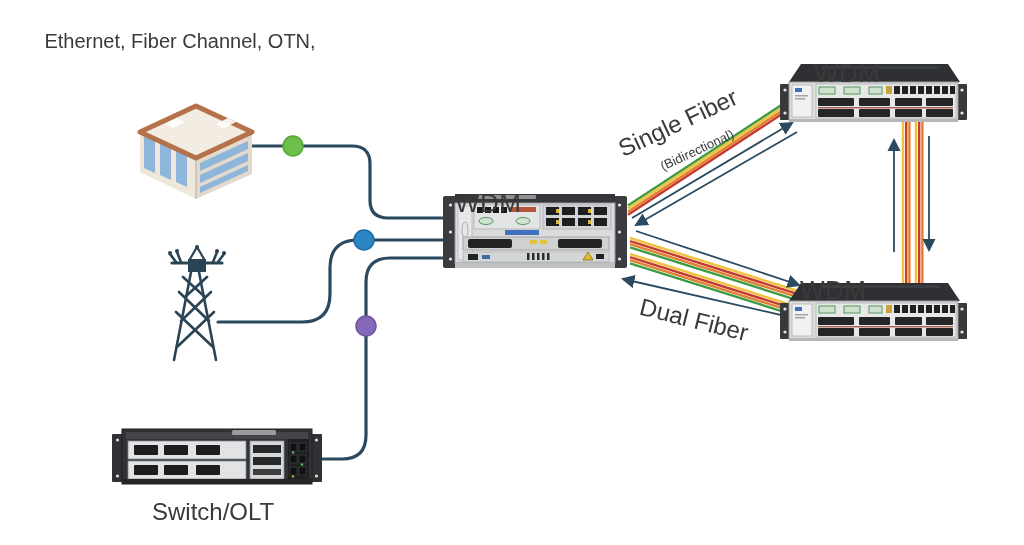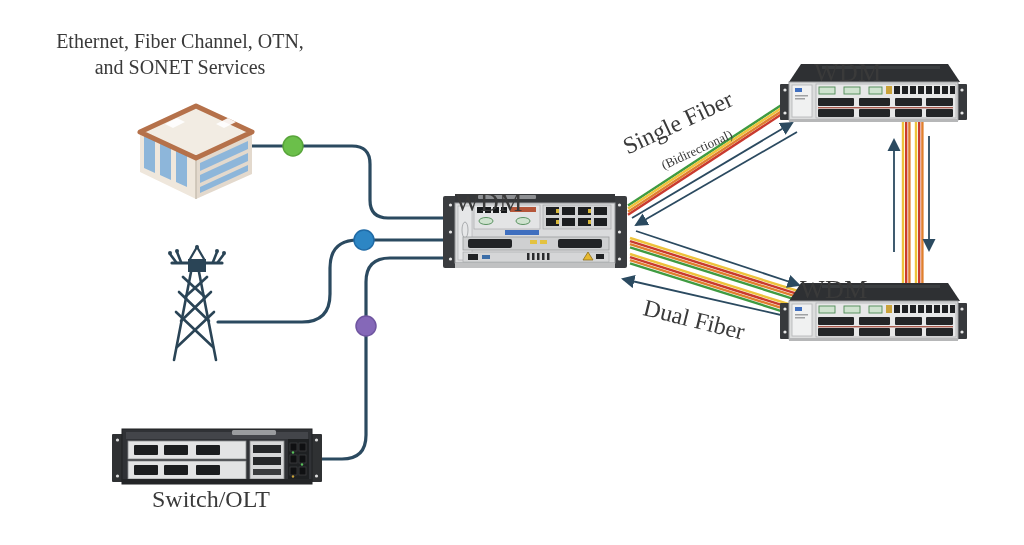--- a/index.html
+++ b/index.html
@@ -1,25 +1,25 @@
 <!DOCTYPE html>
 <html><head>
 <meta charset="utf-8">
 <style>
   html,body{margin:0;padding:0;background:#ffffff;}
   .stage{position:relative;width:1024px;height:545px;background:#ffffff;overflow:hidden;
-         font-family:Liberation Serif, serif;color:#383838;}
+         font-family:Liberation Sans, sans-serif;color:#383838;}
   .stage svg{position:absolute;left:0;top:0;}
   .lbl{position:absolute;color:#3a3a3a;}
   .services{left:28px;top:28px;width:304px;text-align:center;font-size:20px;line-height:1.32;font-weight:500;}
   .wdm{font-size:26px;font-weight:500;letter-spacing:.5px;margin-top:28px;}
   .wdm-central{left:455px;top:160px;}
   .wdm-tr{left:814px;top:30px;}
   .wdm-br{left:800px;top:247px;}
-  .switch-lbl{left:152px;top:486px;font-size:24px;font-weight:500;}
+  .switch-lbl{left:152px;top:498px;font-size:24px;font-weight:500;}
   .rot{white-space:nowrap;font-weight:500;transform:translate(-50%,-50%) rotate(var(--a));}
   .single-fiber{left:678px;top:123px;font-size:24px;--a:-25deg;}
   .bidi{left:697px;top:150px;font-size:13px;--a:-25deg;font-weight:500;}
   .dual-fiber{left:694px;top:320px;font-size:24px;--a:14deg;}
 </style>
 </head>
 <body>
 
 <div class="stage">
 
@@ -240,21 +240,20 @@
     <rect x="596" y="254" width="8" height="5" fill="#202224"></rect>
     <rect x="455" y="263" width="160" height="5" fill="#c0c1c2"></rect>
   </g>
 
   <use href="#rack1u"></use>
   <use href="#rack1u" y="219"></use>
 </svg>
 
 <div class="lbl services">
   <div>Ethernet, Fiber Channel, OTN,</div>
-  <div>and SONET Services</div>
 </div>
 
 <div class="lbl wdm wdm-central">WDM</div>
 <div class="lbl wdm wdm-tr">WDM</div>
 <div class="lbl wdm wdm-br">WDM</div>
 <div class="lbl switch-lbl">Switch/OLT</div>
 
 <div class="lbl rot single-fiber">Single Fiber</div>
 <div class="lbl rot bidi">(Bidirectional)</div>
 <div class="lbl rot dual-fiber">Dual Fiber</div>

